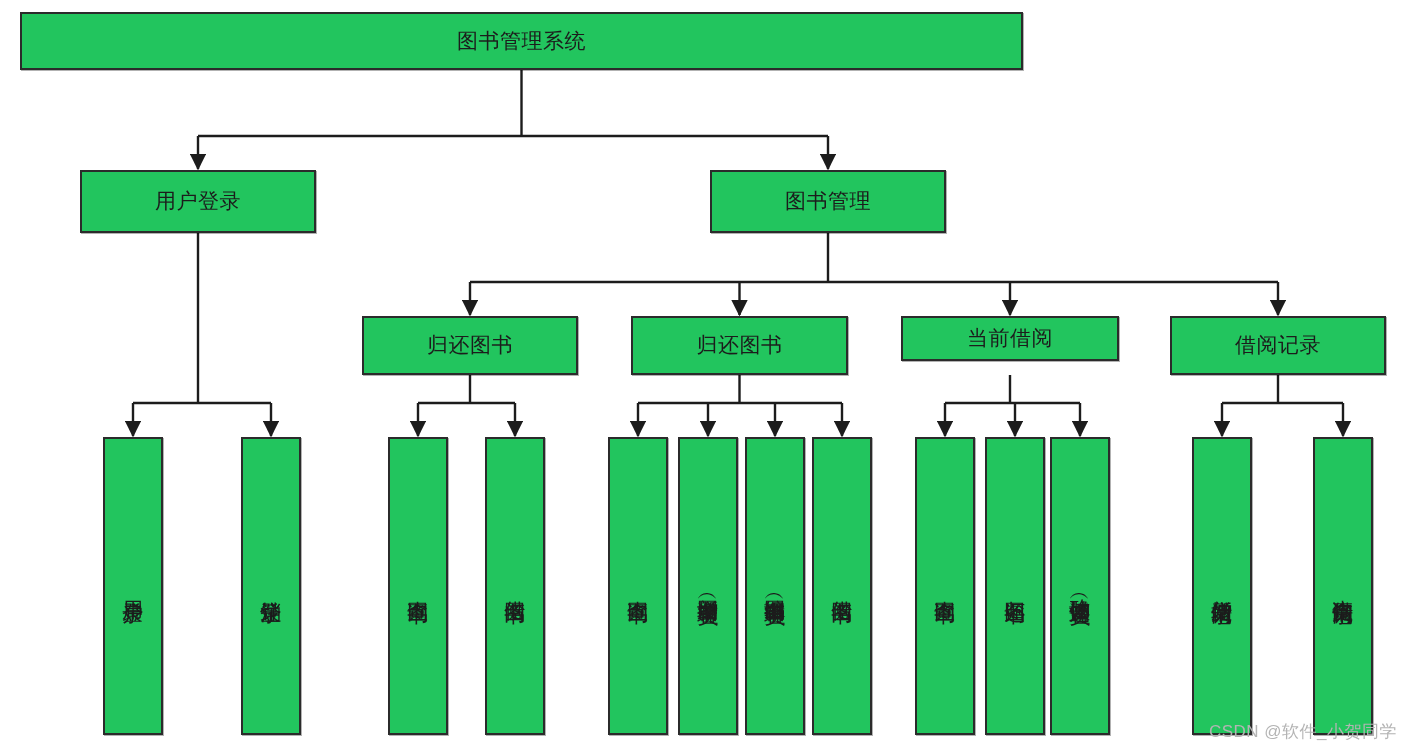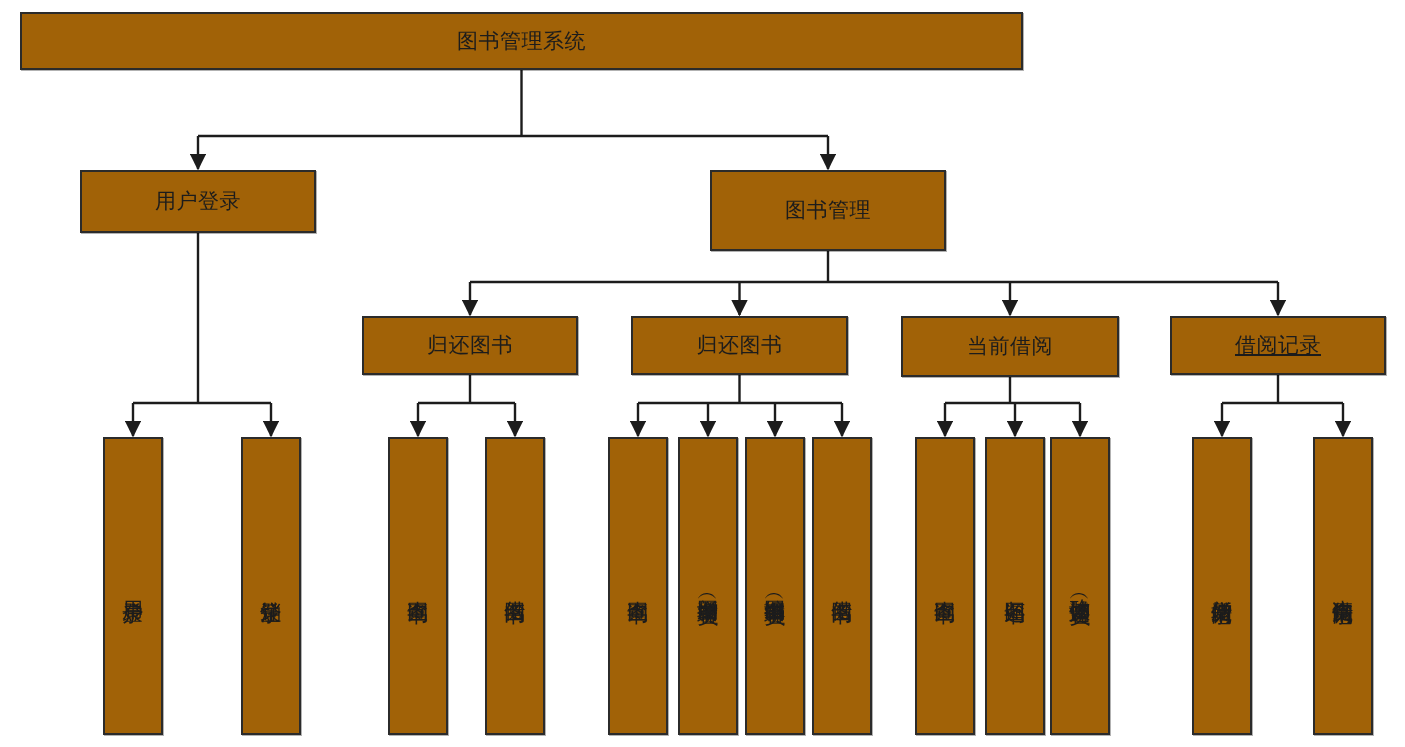--- a/index.html
+++ b/index.html
@@ -26,21 +26,21 @@
     position: absolute;
     left: 0;
     top: 0;
     width: 1405px;
     height: 747px;
     pointer-events: none;
   }
   .node {
     position: absolute;
     box-sizing: border-box;
-    background: #a16207;
+    background: #22c55e;
     border: 2px solid #2b2b2b;
     box-shadow: 1px 1px 0 rgba(0,0,0,0.30);
     display: flex;
     align-items: center;
     justify-content: center;
     color: #1c1c1c;
   }
   .node .label {
     display: block;
     text-align: center;
@@ -121,33 +121,33 @@
       </g>
   </svg>
 
   <div id="node-layer">
       <div class="node horizontal" style="left: 20px; top: 12px; width: 1003px; height: 58px;">
         <span class="label">图书管理系统</span>
       </div>
       <div class="node horizontal" style="left: 80px; top: 170px; width: 236px; height: 63px;">
         <span class="label">用户登录</span>
       </div>
-      <div class="node horizontal" style="left: 710px; top: 170px; width: 236px; height: 81px;">
+      <div class="node horizontal" style="left: 710px; top: 170px; width: 236px; height: 63px;">
         <span class="label">图书管理</span>
       </div>
       <div class="node horizontal" style="left: 362px; top: 316px; width: 216px; height: 59px;">
         <span class="label">归还图书</span>
       </div>
       <div class="node horizontal" style="left: 631px; top: 316px; width: 217px; height: 59px;">
         <span class="label">归还图书</span>
       </div>
-      <div class="node horizontal" style="left: 901px; top: 316px; width: 218px; height: 61px;">
+      <div class="node horizontal" style="left: 901px; top: 316px; width: 218px; height: 45px;">
         <span class="label">当前借阅</span>
       </div>
-      <div class="node horizontal" style="left: 1170px; top: 316px; width: 216px; height: 59px; text-decoration: underline;">
+      <div class="node horizontal" style="left: 1170px; top: 316px; width: 216px; height: 59px;">
         <span class="label">借阅记录</span>
       </div>
       <div class="node vertical" style="left: 103px; top: 437px; width: 60px; height: 298px;">
         <span class="label">用户登录</span>
       </div>
       <div class="node vertical" style="left: 241px; top: 437px; width: 60px; height: 298px;">
         <span class="label">注销登录</span>
       </div>
       <div class="node vertical" style="left: 388px; top: 437px; width: 60px; height: 298px;">
         <span class="label">查询图书</span>
@@ -177,13 +177,14 @@
         <span class="label">确认归还（管理员）</span>
       </div>
       <div class="node vertical" style="left: 1192px; top: 437px; width: 60px; height: 298px;">
         <span class="label">新增借阅记录</span>
       </div>
       <div class="node vertical" style="left: 1313px; top: 437px; width: 60px; height: 298px;">
         <span class="label">查询借阅记录</span>
       </div>
     </div>
 
+  <div id="watermark">CSDN @软件_小贺同学</div>
 </div>
 
 </body></html>

